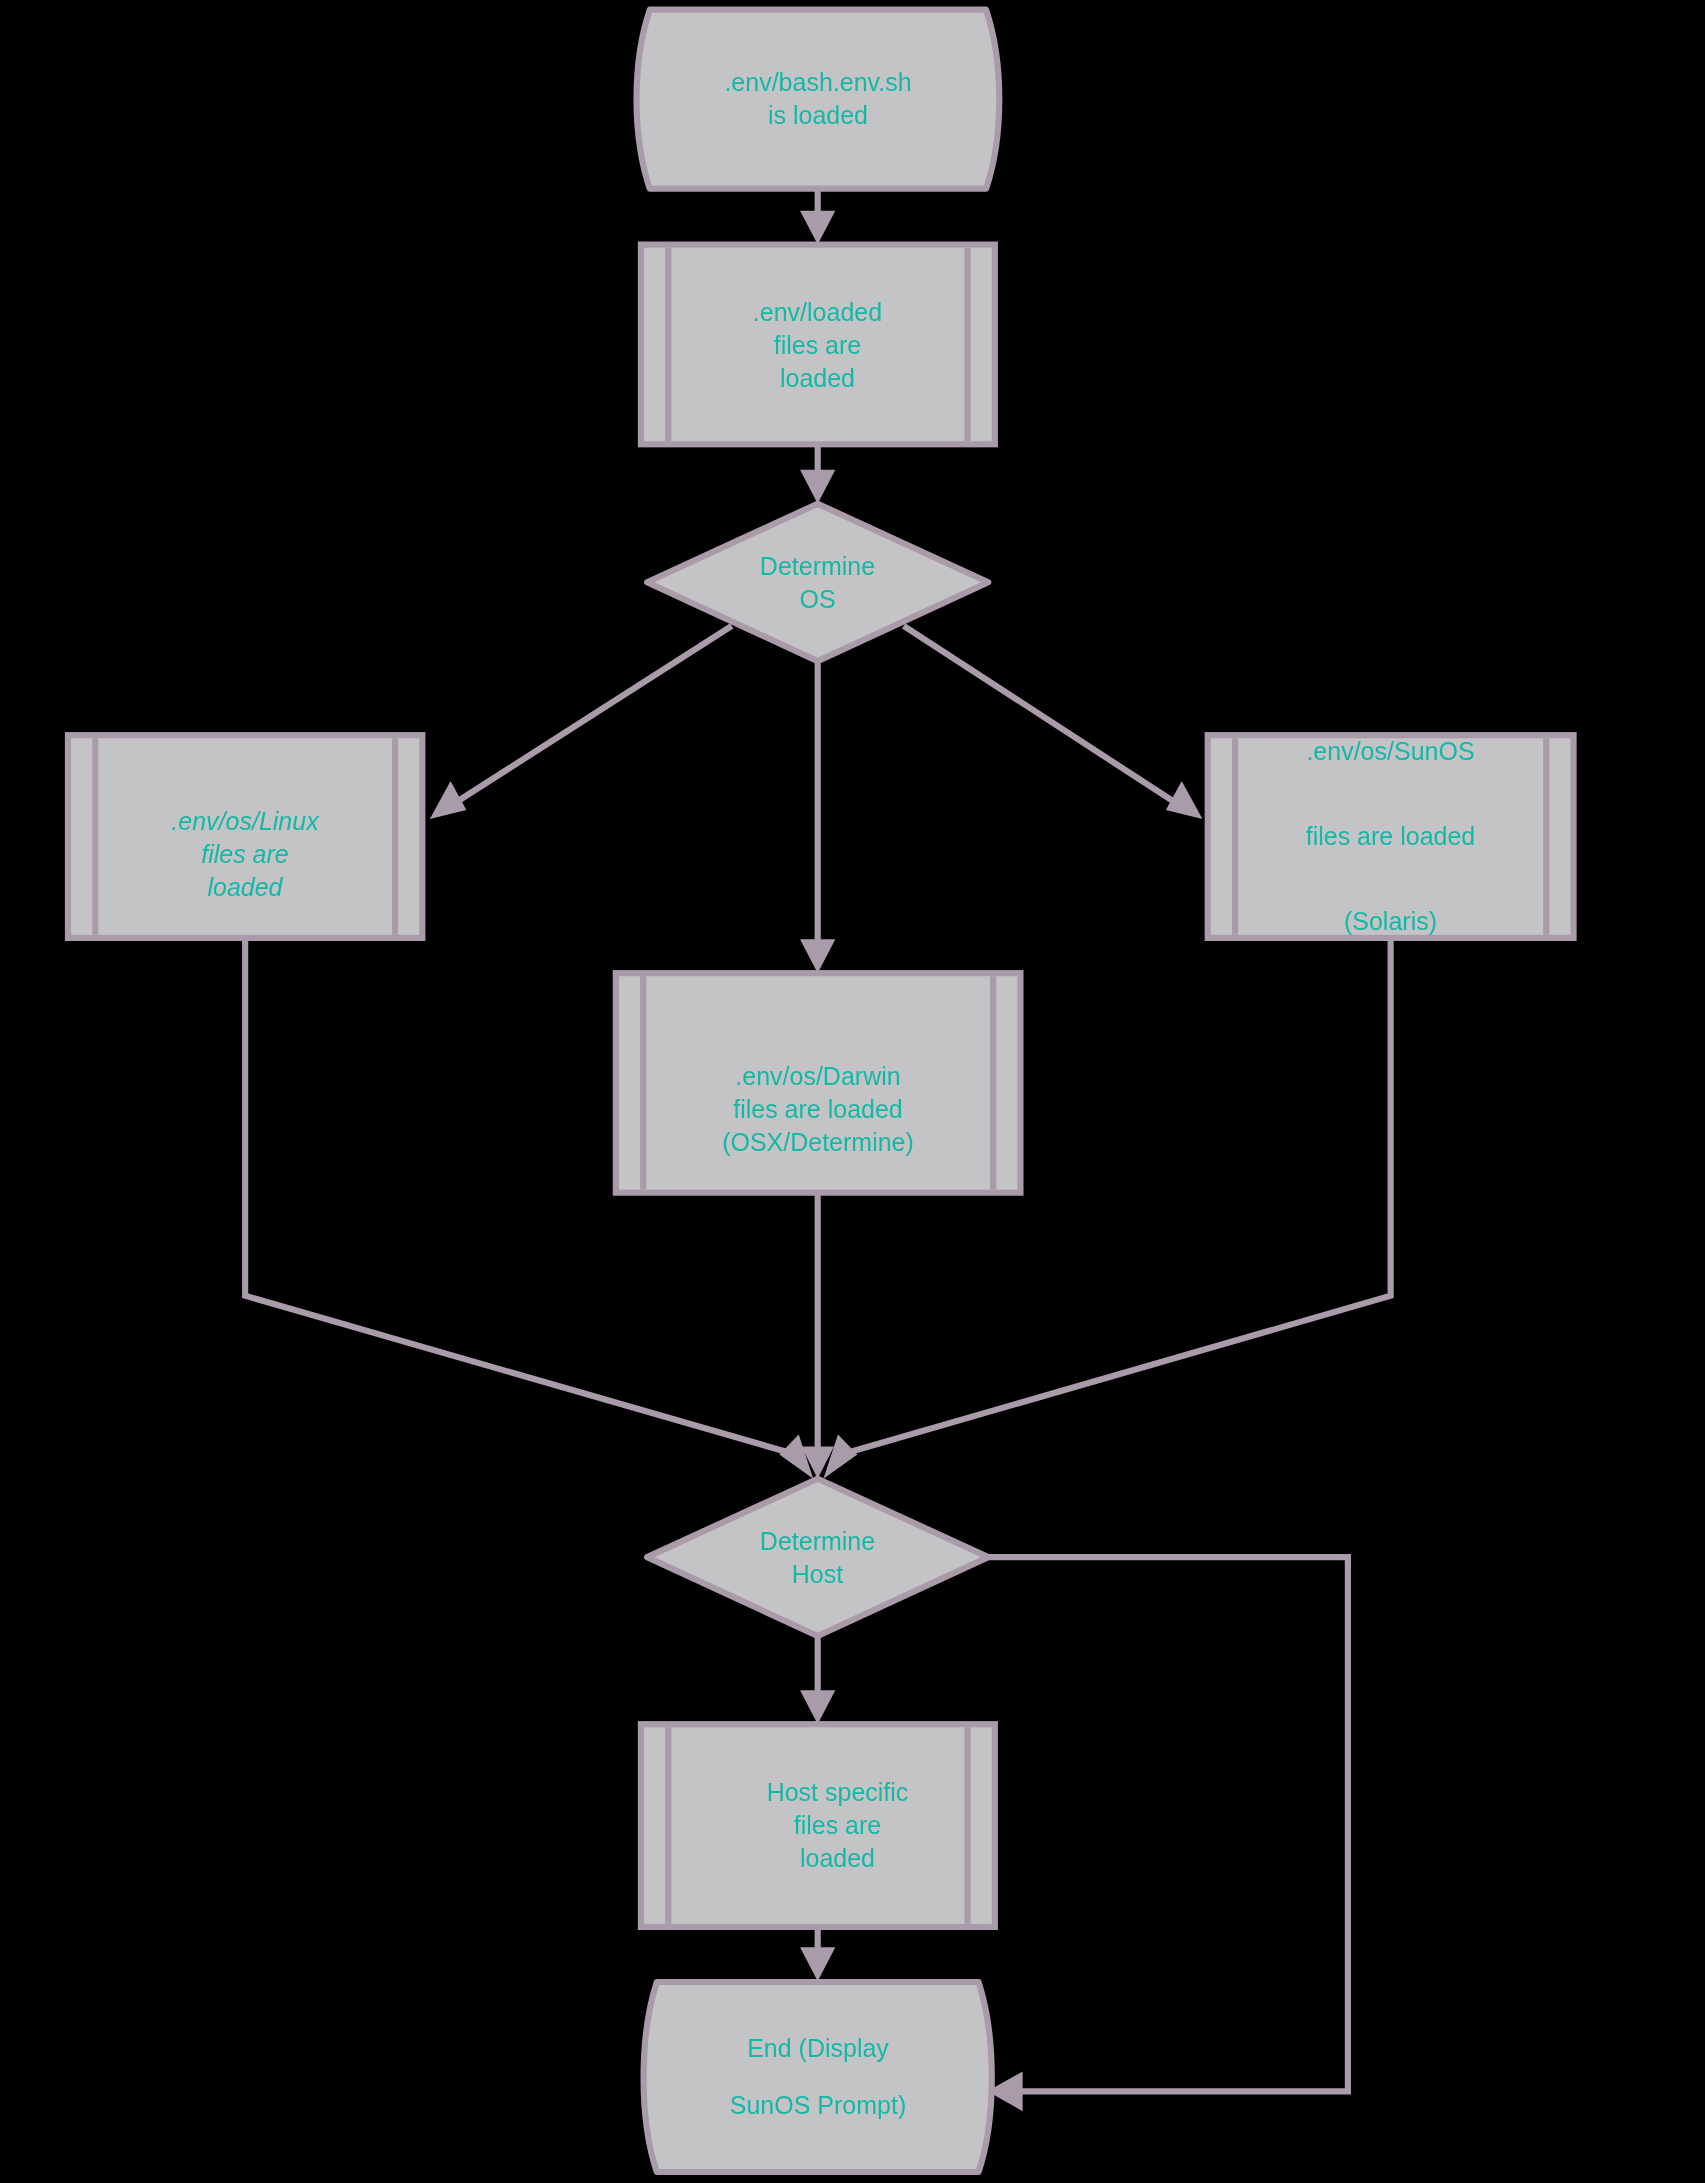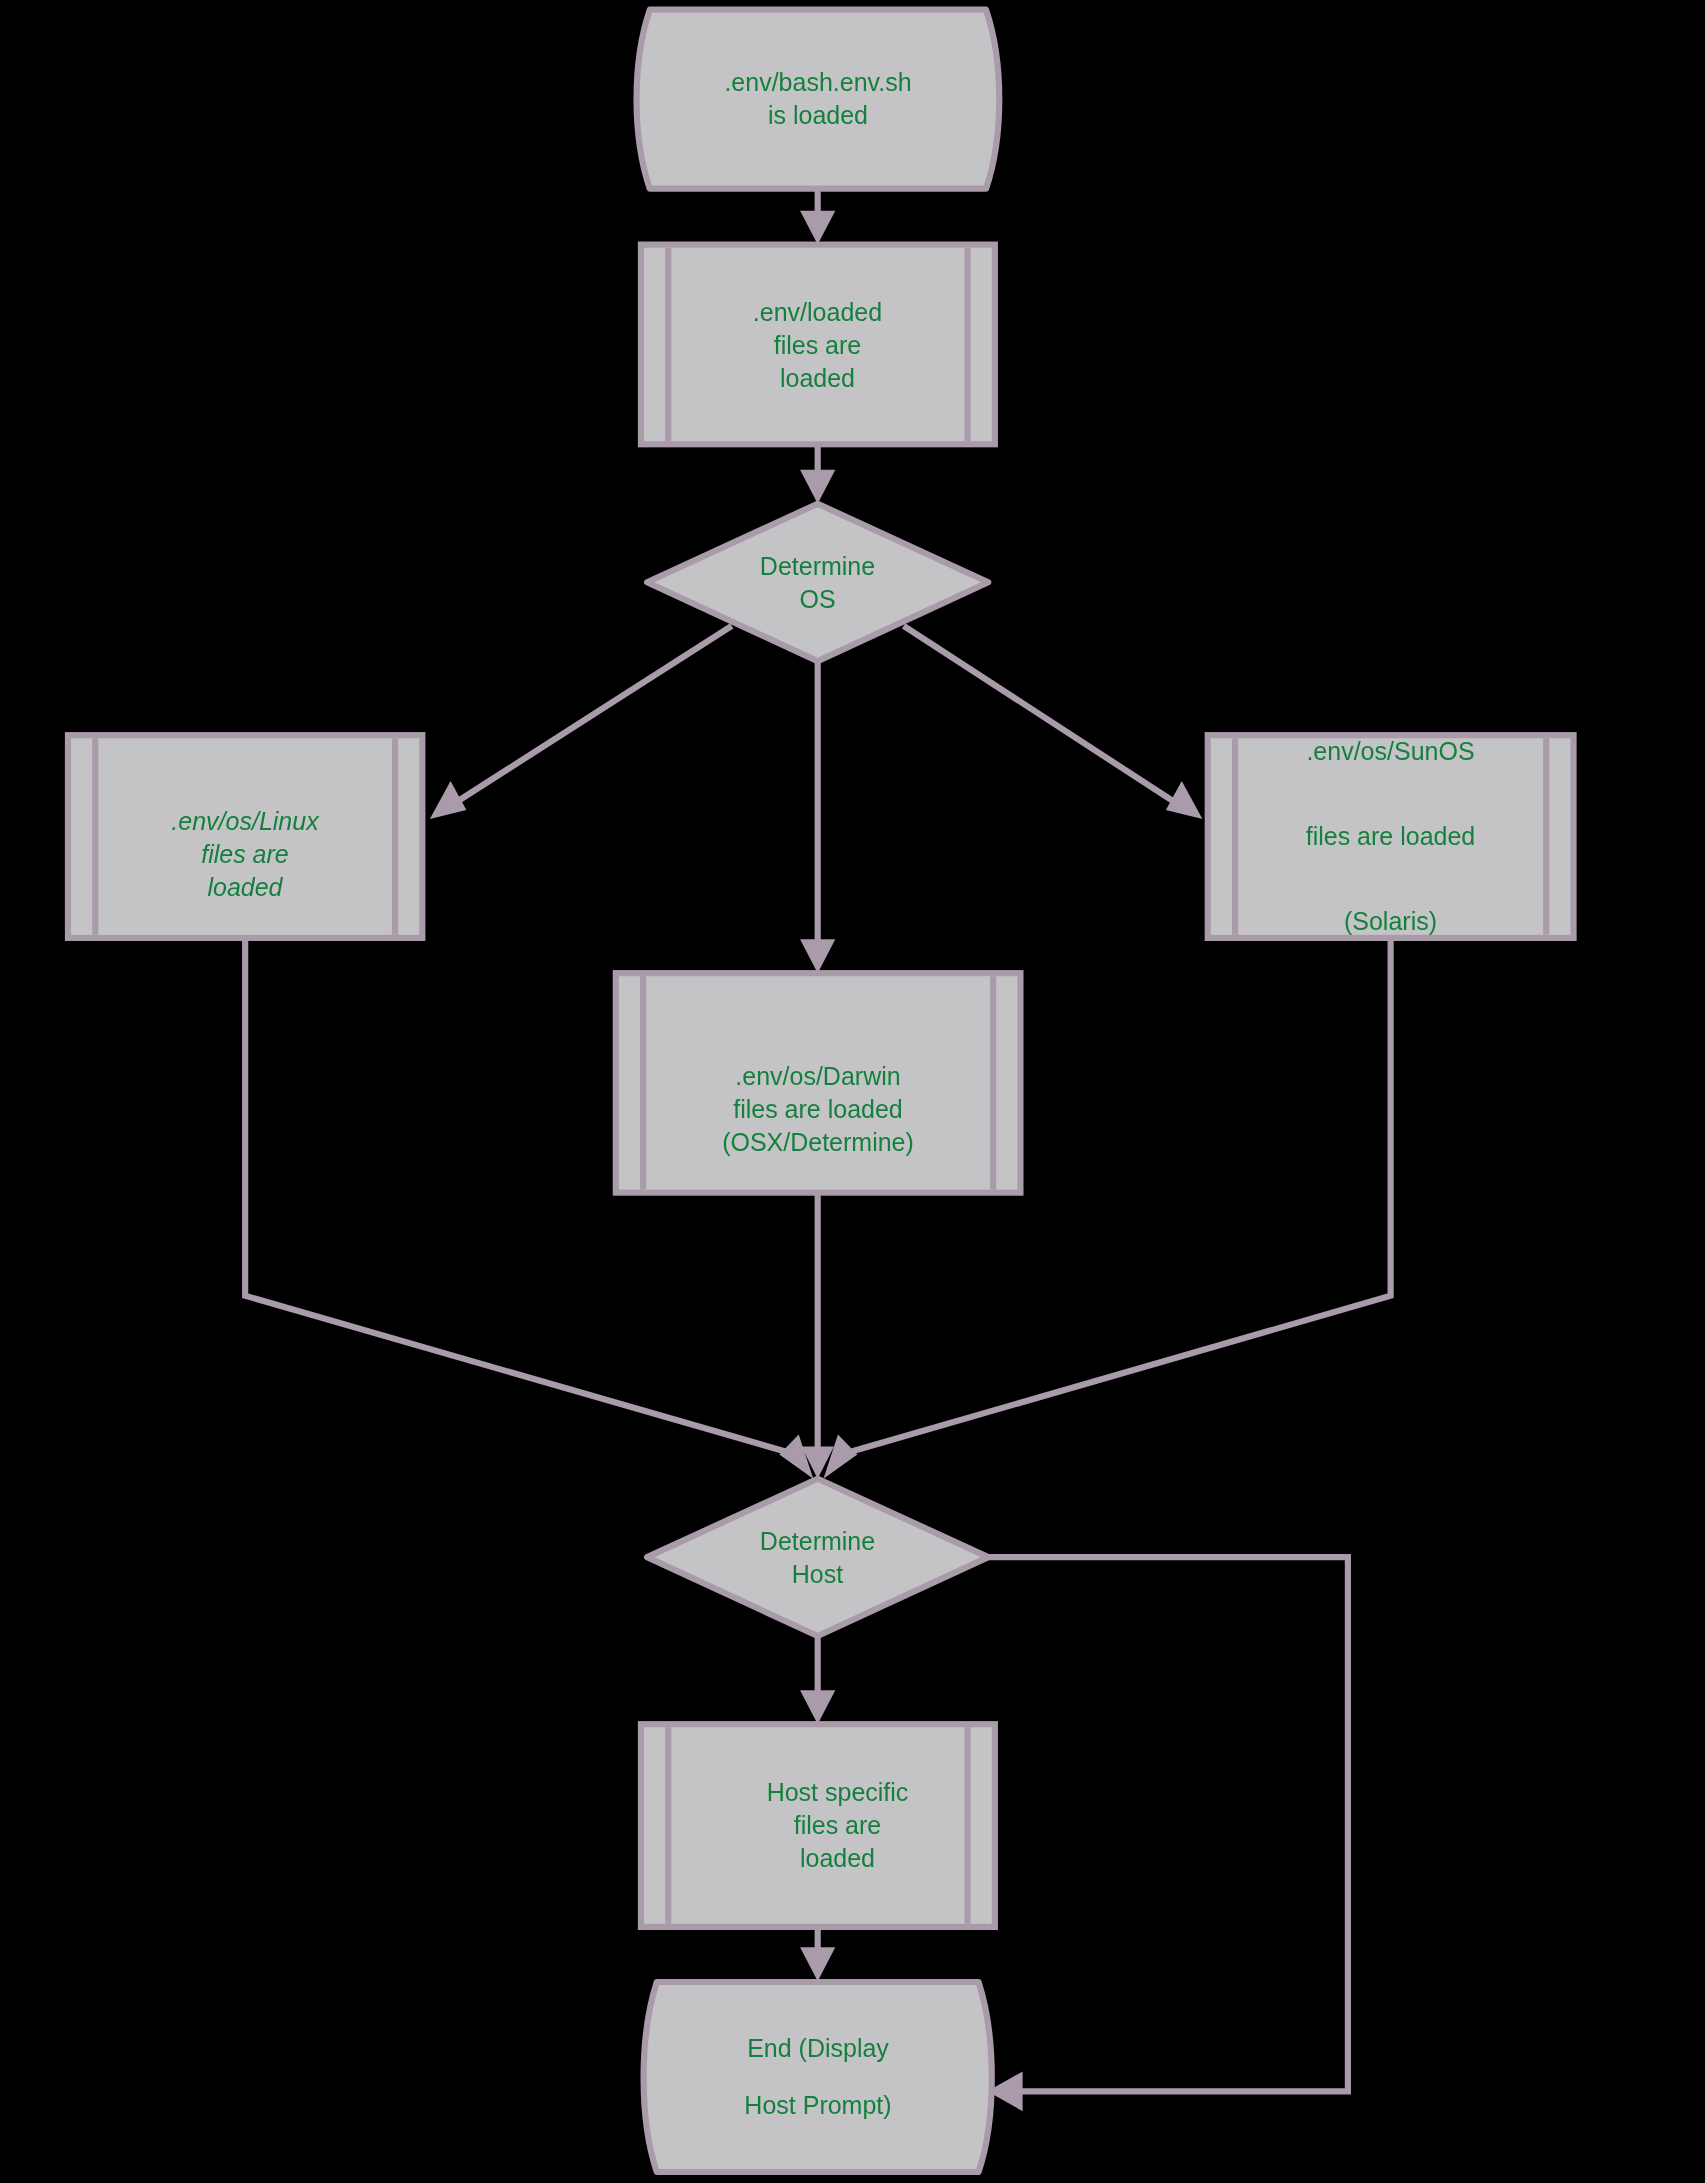--- a/index.html
+++ b/index.html
@@ -25,21 +25,21 @@
     height: 2183px;
     display: block;
   }
   .node-label {
     position: absolute;
     display: flex;
     flex-direction: column;
     align-items: center;
     justify-content: center;
     text-align: center;
-    color: #15803d;
+    color: #14b8a6;
     font-family: "Liberation Sans", sans-serif;
     font-size: 25px;
     line-height: 1.32;
     letter-spacing: 0px;
     pointer-events: none;
     white-space: pre;
   }
   .node-label span { display: block; }
 </style>
 </head>
@@ -182,17 +182,17 @@
   </div>
 
   <div class="node-label" style="left:688px; top:1724px; width:299px; height:203px;">
     <span>Host specific</span>
     <span>files are</span>
     <span>loaded</span>
   </div>
 
   <div class="node-label" style="left:657px; top:1982px; width:322px; height:190px;gap:24px;">
     <span>End (Display</span>
-    <span>Host Prompt)</span>
+    <span>SunOS Prompt)</span>
   </div>
 
 </div>
 
 
 </body></html>

